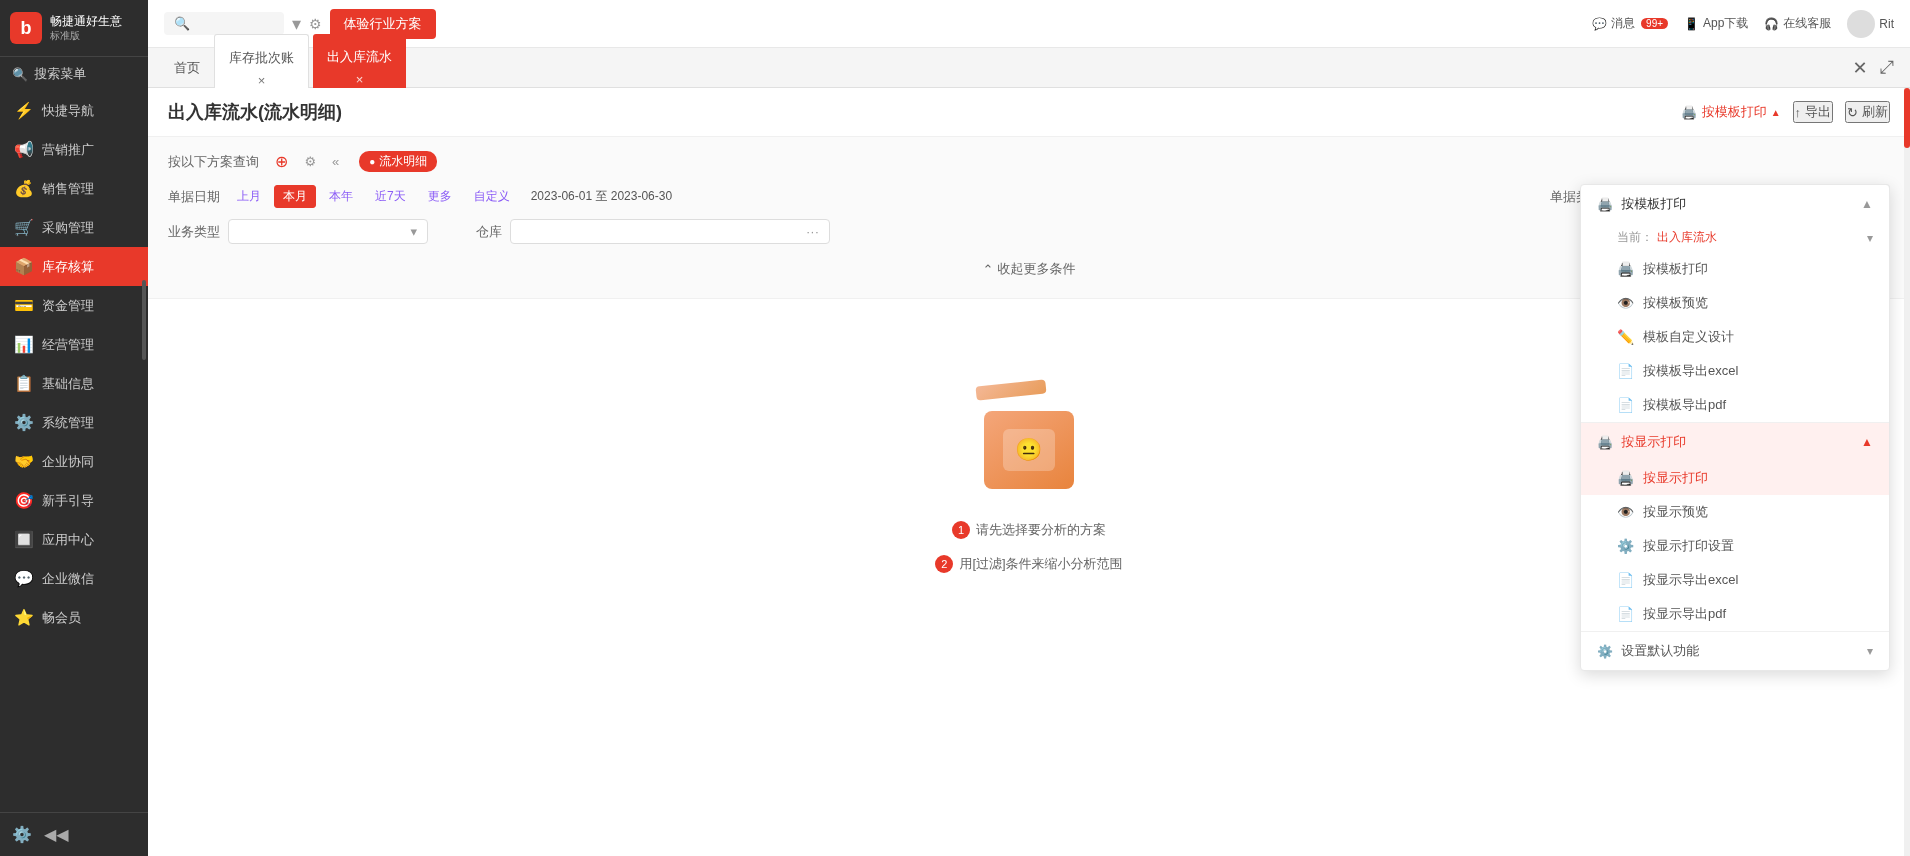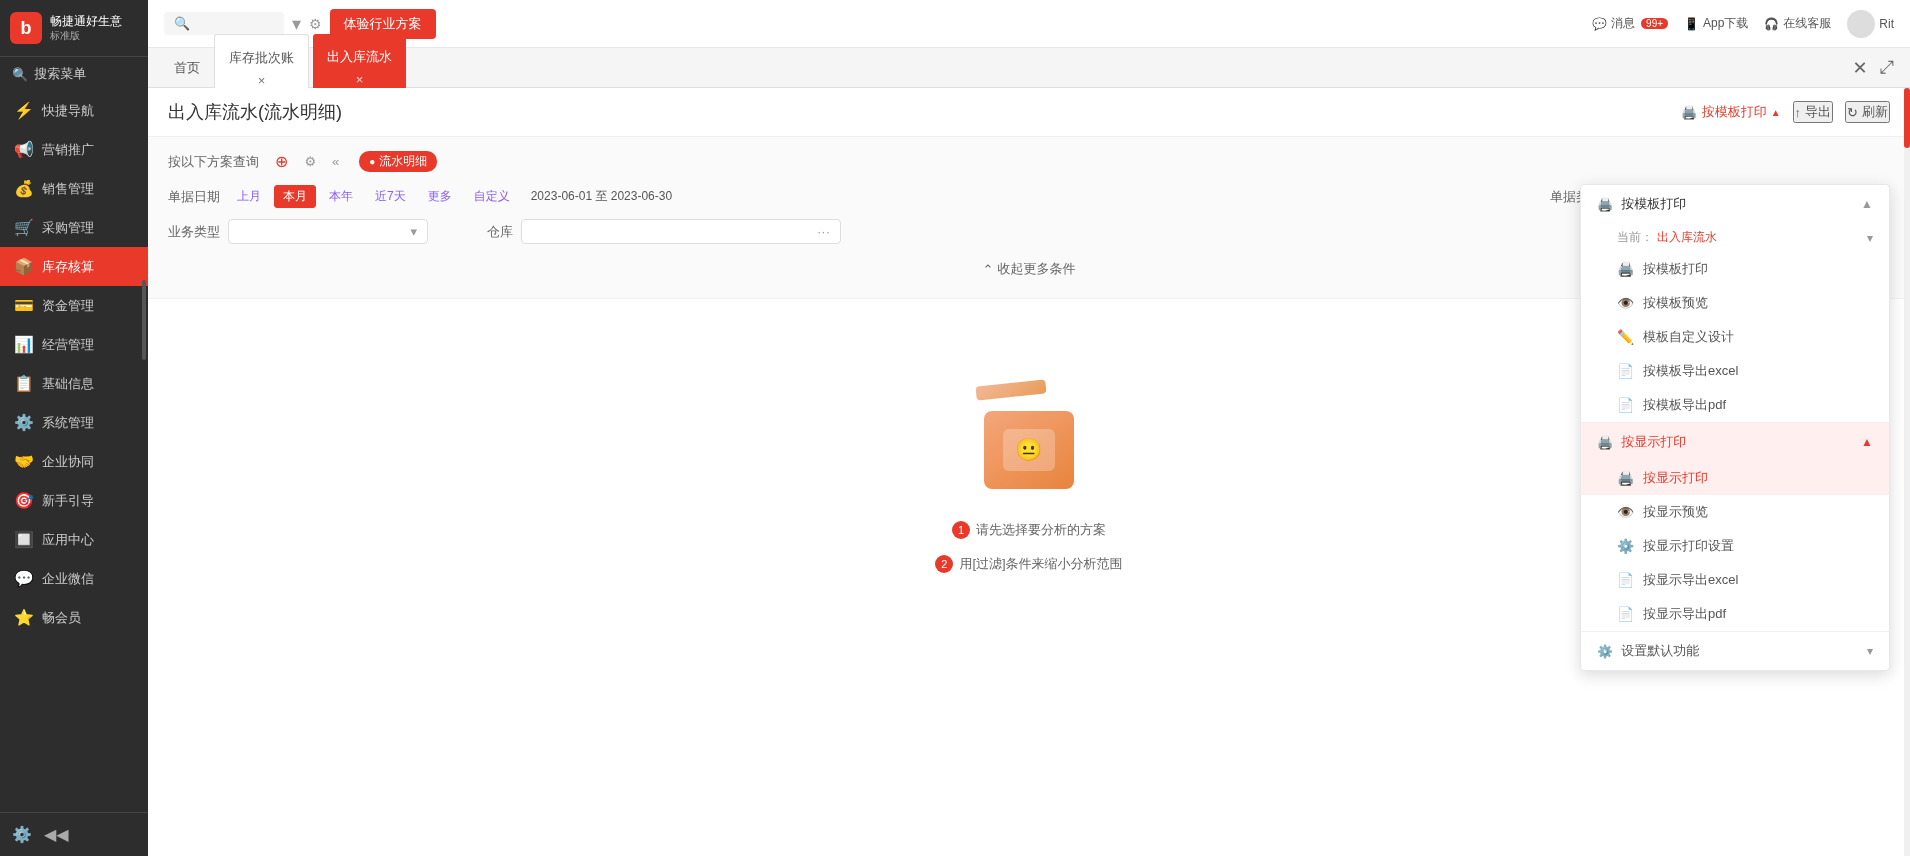--- a/index.html
+++ b/index.html
@@ -82,40 +82,40 @@
     
     .page-content {
       flex: 1; background: #fff; overflow: hidden; position: relative;
     }
 
     
     .page-header {
       display: flex; align-items: center; justify-content: space-between;
       padding: 12px 20px; border-bottom: 1px solid #f0f0f0;
     }
-    .page-title { font-size: 18px; font-weight: normal; color: #333; }
+    .page-title { font-size: 18px; font-weight: bold; color: #333; }
     .page-header-actions { display: flex; align-items: center; gap: 12px; }
     .btn-print-template {
       display: flex; align-items: center; gap: 4px; color: #e8392a;
       cursor: pointer; font-size: 13px; background: none; border: none;
     }
     .btn-export { display: flex; align-items: center; gap: 4px; color: #555; cursor: pointer; font-size: 13px; }
     .btn-refresh { display: flex; align-items: center; gap: 4px; color: #555; cursor: pointer; font-size: 13px; }
 
     
     .filter-area {
       padding: 14px 20px; border-bottom: 1px solid #f0f0f0; background: #fafafa;
     }
     .filter-label { font-size: 13px; color: #666; margin-bottom: 12px; display: flex; align-items: center; gap: 16px; }
     .filter-label-text { font-weight: 500; }
     .filter-add { color: #e8392a; cursor: pointer; font-size: 16px; }
     .filter-set { color: #999; cursor: pointer; }
     .filter-collapse { color: #999; cursor: pointer; }
 
-    .filter-row { display: flex; align-items: center; gap: 19px; flex-wrap: wrap; margin-bottom: 10px; }
+    .filter-row { display: flex; align-items: center; gap: 8px; flex-wrap: wrap; margin-bottom: 10px; }
     .filter-field { display: flex; align-items: center; gap: 8px; }
     .filter-field-label { color: #666; font-size: 13px; white-space: nowrap; }
     .date-buttons { display: flex; align-items: center; gap: 4px; }
     .date-btn { padding: 2px 8px; border-radius: 3px; cursor: pointer; font-size: 12px; border: 1px solid transparent; color: #8b5cf6; }
     .date-btn.active { background: #e8392a; color: #fff; border-color: #e8392a; }
     .date-range { color: #555; font-size: 12px; margin-left: 8px; }
 
     .filter-select {
       display: flex; align-items: center; gap: 4px; border: 1px solid #ddd;
       border-radius: 4px; padding: 4px 10px; min-width: 200px; cursor: pointer;

